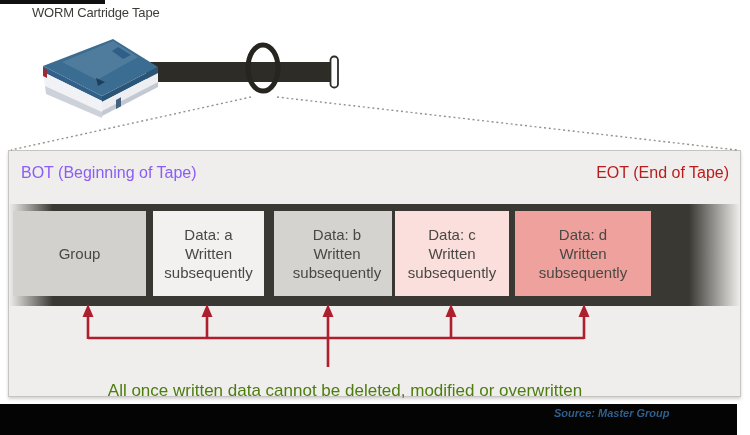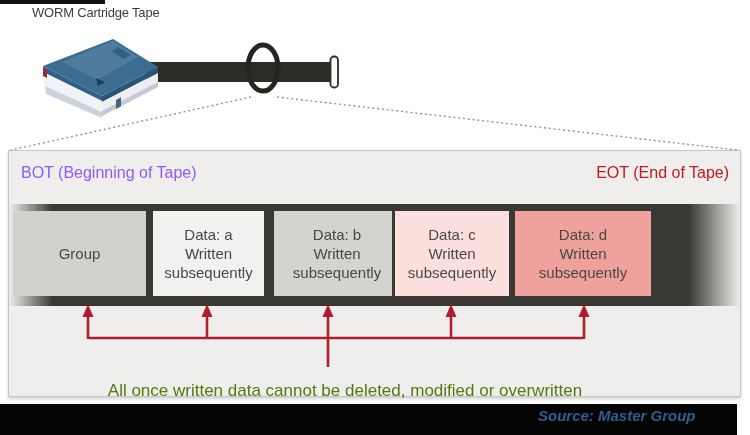--- a/index.html
+++ b/index.html
@@ -26,21 +26,21 @@
   .blk-1{left:144px;width:111px;background:#f2f1ef;}
   .blk-2{left:265px;width:110px;background:#d4d3cf;padding-left:8px;}
   .blk-3{left:386px;width:114px;background:#fadfdc;}
   .blk-4{left:506px;width:136px;background:#efa19d;}
   .ln{display:block;}
 
   .caption{position:absolute;left:0;top:215px;width:672px;text-align:center;
     font-size:17px;color:#4d7c0f;margin-top:15px;}
 
   .bottom-bar{position:absolute;left:0;top:404px;width:737px;height:31px;background:#040404;}
-  .source-credit{position:absolute;left:538px;top:3px;font-size:15px;font-weight:bold;
+  .source-credit{position:absolute;left:554px;top:3px;font-size:11px;font-weight:bold;
     font-style:italic;color:#2e5f8e;white-space:nowrap;}
 </style>
 </head>
 <body>
 
 <div class="canvas">
 
   <div class="top-sliver"></div>
 
   <div class="title">WORM Cartridge Tape</div>

